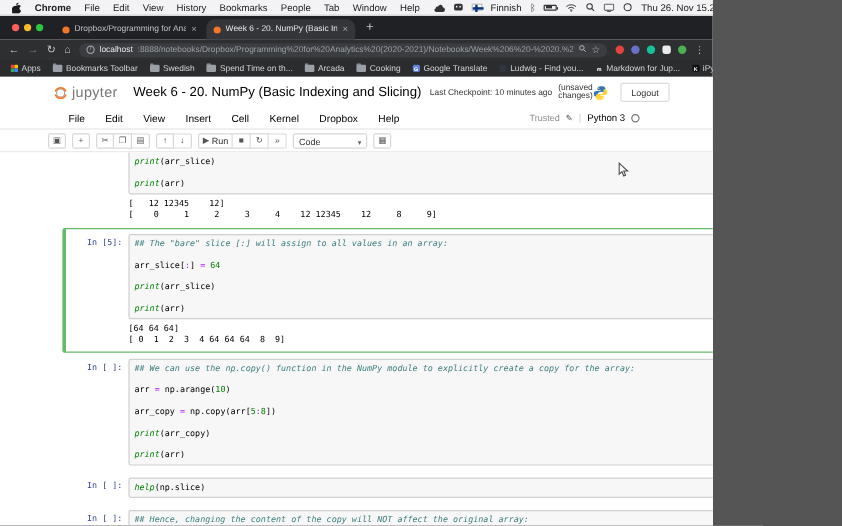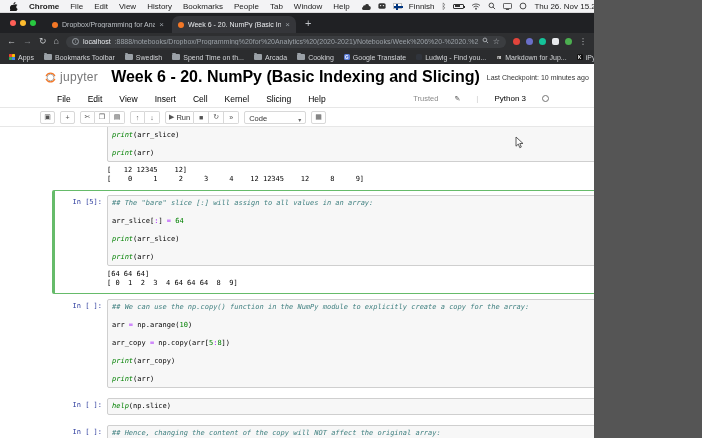--- a/index.html
+++ b/index.html
@@ -62,29 +62,29 @@
   .siteic { width:6px; height:6px; border-radius:1.5px; flex:none; display:flex; align-items:center; justify-content:center;
             font-size:4.5px; color:#fff; font-weight:bold; }
   .appsic { width:6px; height:6px; flex:none; display:grid; grid-template-columns:1fr 1fr; gap:0.5px; }
   .appsic i { border-radius:0.5px; }
 
   
   .page { position:absolute; top:64px; left:0; right:0; bottom:0; background:#fff; }
   .jheader { height:26px; display:flex; align-items:center; padding:0 44px; }
   .jlogo { display:flex; align-items:center; gap:3px; margin-right:13px; }
   .jlogo-text { font-size:12px; color:#767677; letter-spacing:0.3px; }
-  .jtitle { font-size:16px; color:#000; margin-right:7px; white-space:nowrap;font-weight:bold; }
+  .jtitle { font-size:11px; color:#000; margin-right:7px; white-space:nowrap; }
   .jcheck { font-size:7px; color:#333; white-space:nowrap; }
   .unsaved { font-size:7px; color:#333; margin-left:5px; }
   .hdr-right { margin-left:auto; display:flex; align-items:center; gap:10px; }
   .logout { font-size:7.5px; color:#333; background:#fff; border:1px solid #dcdcdc; border-radius:2px; padding:2.5px 8px; }
 
   .jmenu { height:18px; display:flex; align-items:center; padding-left:57px; gap:17px;
            font-size:8.5px; color:#000; border-bottom:1px solid #e7e7e7; position:relative; }
-  .jmenu-right { position:absolute; right:45px; display:flex; align-items:center; gap:16px;text-align:center; }
+  .jmenu-right { position:absolute; right:61px; display:flex; align-items:center; gap:5px;text-align:center; }
   .trusted { font-size:7.5px; color:#8a8a8a; }
   .pencil { font-size:7px; color:#444; }
   .msep { color:#ccc; font-size:8px; }
   .kname { font-size:8px; color:#000; }
   .kdot { width:7px; height:7px; border:1px solid #757575; border-radius:50%; }
 
   .jtoolbar { height:19px; width:650px; display:flex; align-items:center; padding-left:40px; gap:5px;
               border-bottom:1px solid #e7e7e7; }
   .tbgroup { display:flex; }
   .tbtn { min-width:15px; height:13px; background:#fff; border:1px solid #d8d8d8; display:flex; align-items:center;
@@ -325,21 +325,21 @@
     </div>
 
     <div class="jmenu">
       <span style="display:flex;gap:17px">
           <span>File</span>
           <span>Edit</span>
           <span>View</span>
           <span>Insert</span>
           <span>Cell</span>
           <span>Kernel</span>
-          <span>Slicing</span>
+          <span>Dropbox</span>
           <span>Help</span>
         </span>
       <span class="jmenu-right">
         <span class="trusted">Trusted</span>
         <span class="pencil">✎</span>
         <span class="msep">|</span>
         <span class="kname">Python 3</span>
         <span class="kdot"></span>
       </span>
     </div>

